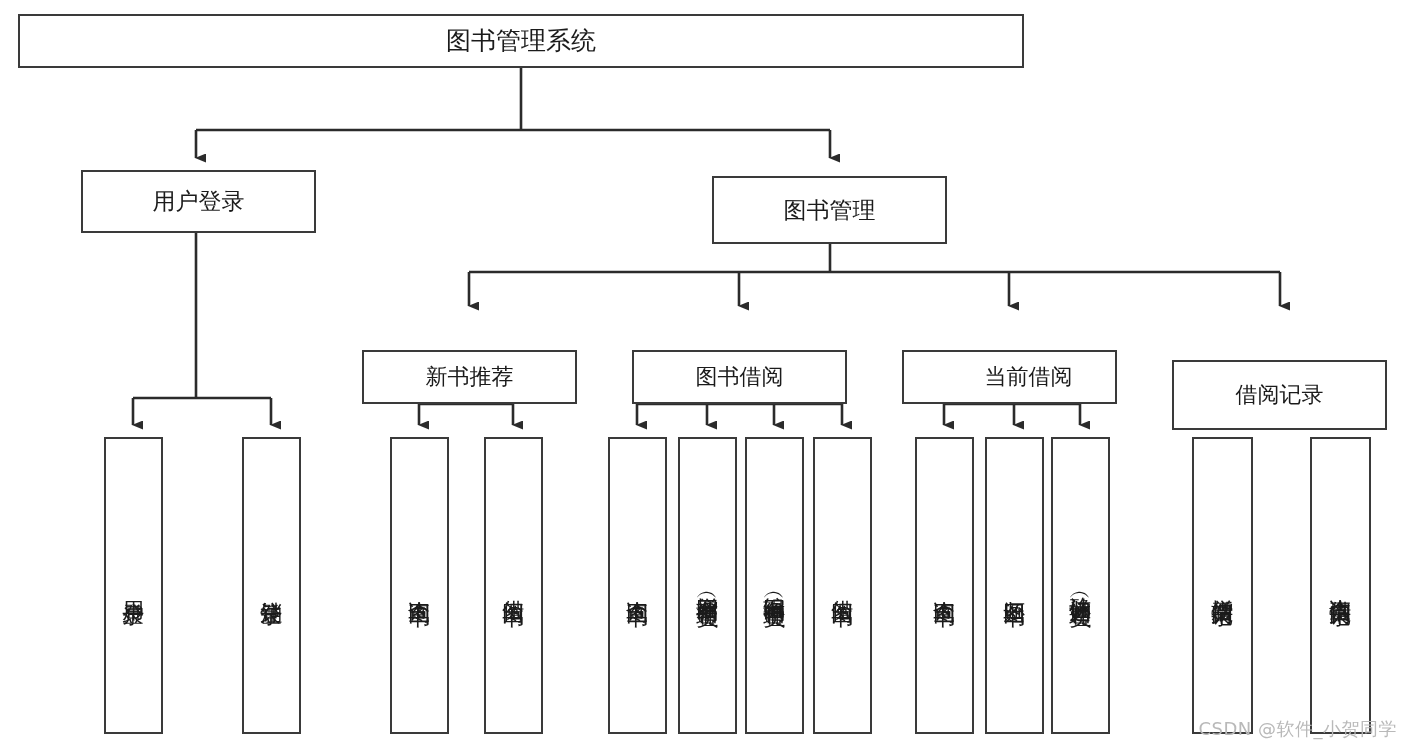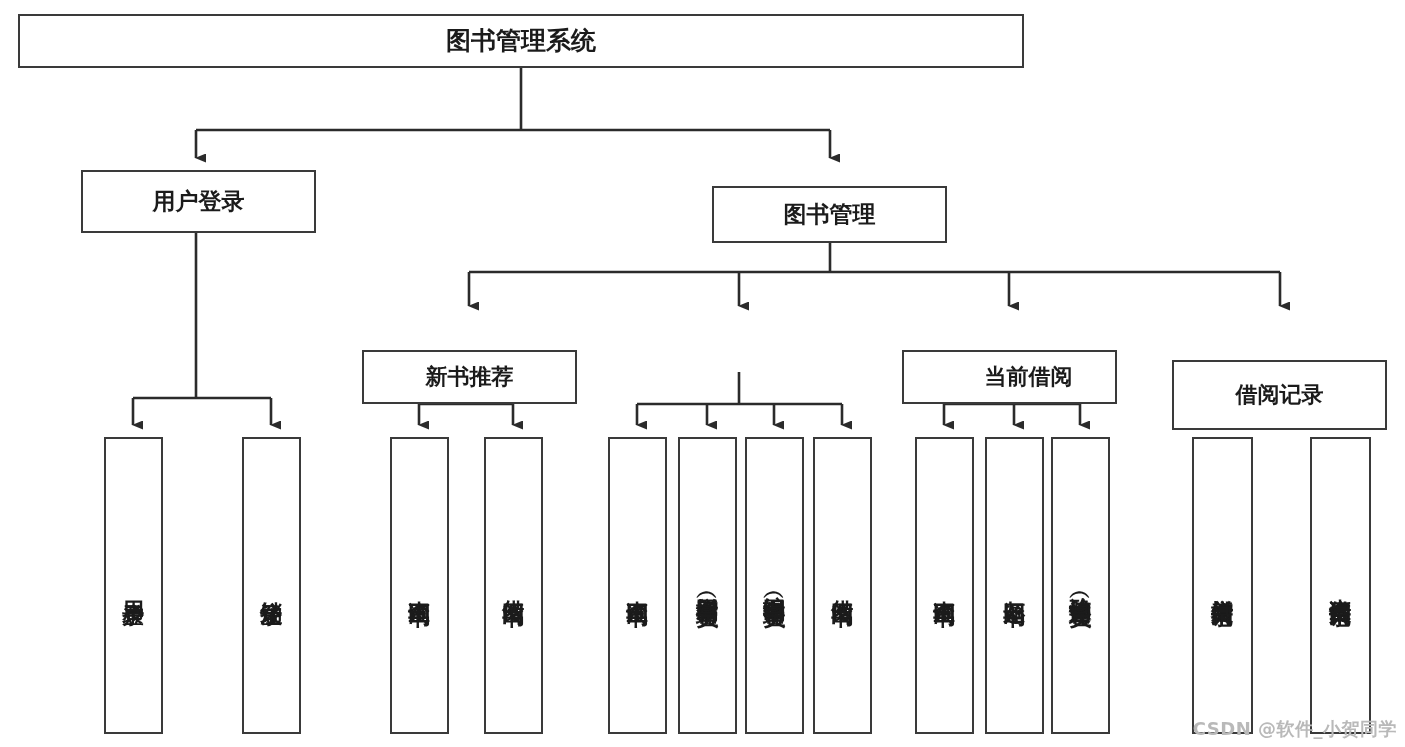--- a/index.html
+++ b/index.html
@@ -13,21 +13,20 @@
     height: 747px;
     font-family: "DejaVu Sans", "Liberation Sans", sans-serif;
     overflow: hidden;
     position: relative;
   }
   #diagram-root {
     position: relative;
     width: 1405px;
     height: 747px;
     background: #ffffff;
-    font-weight: bold;
   }
   svg#connectors {
     position: absolute;
     left: 0;
     top: 0;
     width: 1405px;
     height: 747px;
     pointer-events: none;
   }
   .node {
@@ -135,27 +134,30 @@
     </g>
   </svg>
 
   <div class="node level-0" style="left:18px; top:14px; width:1006px; height:54px;">
     <span>图书管理系统</span>
   </div>
 
   <div class="node level-1" style="left:81px; top:170px; width:235px; height:63px;">
     <span>用户登录</span>
   </div>
-  <div class="node level-1" style="left:712px; top:186px; width:235px; height:57px;">
+  <div class="node level-1" style="left:712px; top:176px; width:235px; height:68px;">
     <span>图书管理</span>
   </div>
 
   <div class="node level-2" style="left:362px; top:318px; width:215px; height:54px;">
     <span>新书推荐</span>
   </div>
+  <div class="node level-2" style="left:632px; top:318px; width:215px; height:54px;">
+    <span>图书借阅</span>
+  </div>
   <div class="node level-2" style="left:902px; top:318px; width:215px; height:54px;padding-left:38px;">
     <span>当前借阅</span>
   </div>
   <div class="node level-2" style="left:1172px; top:328px; width:215px; height:70px;">
     <span>借阅记录</span>
   </div>
 
   <div class="node leaf" style="left:104px; top:437px; width:59px; height:297px;">
     <span class="vtext">用户登录</span>
   </div>

